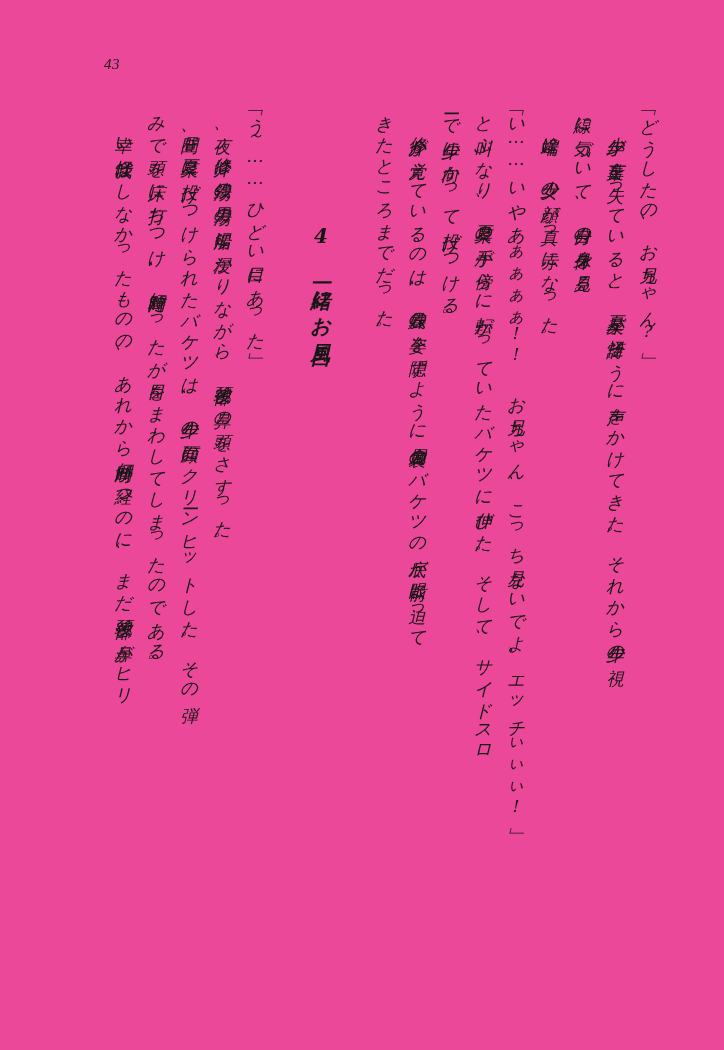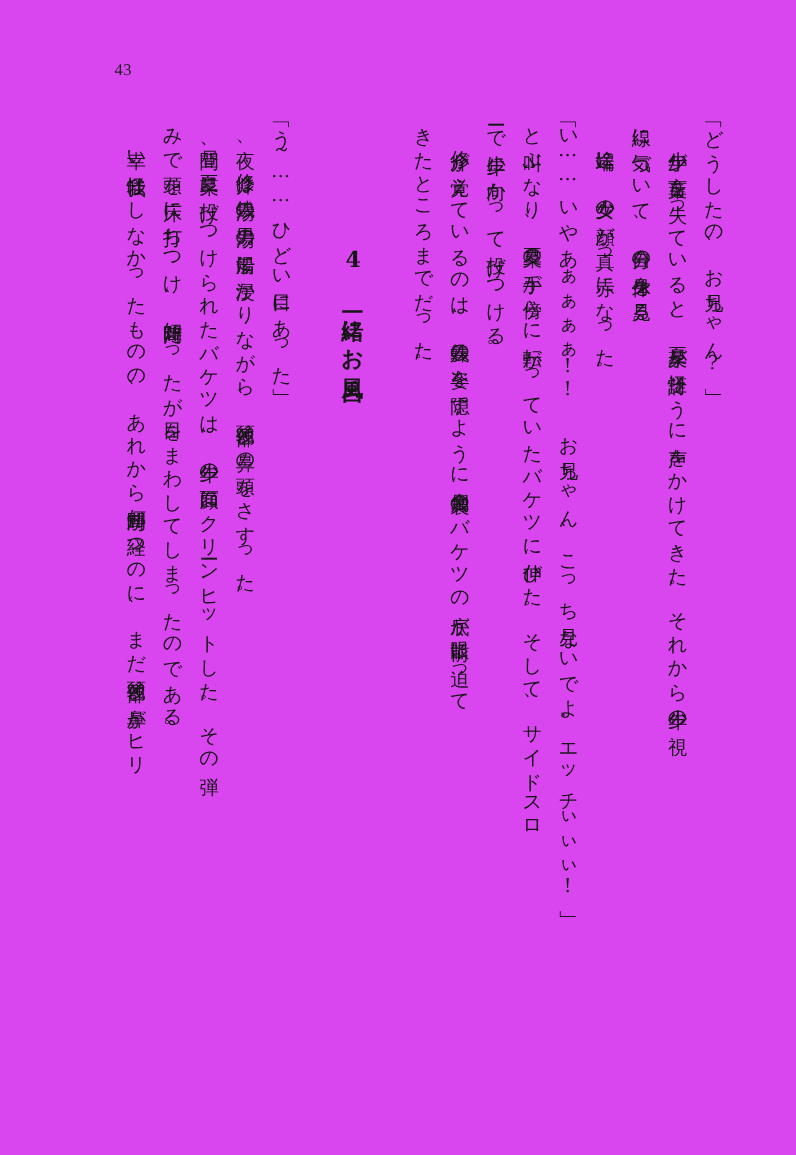--- a/index.html
+++ b/index.html
@@ -13,21 +13,22 @@
     font-family: "Liberation Serif", "DejaVu Serif", serif;
     color: #1a1a1a;
     position: relative;
     overflow: hidden;
   }
   .page {
     position: absolute;
     top: 0; left: 0;
     width: 724px;
     height: 1050px;
-    background: #d946ef;
+    background: #ec4899;
+    font-style: italic;
   }
   .page-number {
     position: absolute;
     top: 56px;
     left: 104px;
     font-size: 15px;
     letter-spacing: 0.5px;
     color: #202020;
   }
   .text-block {

